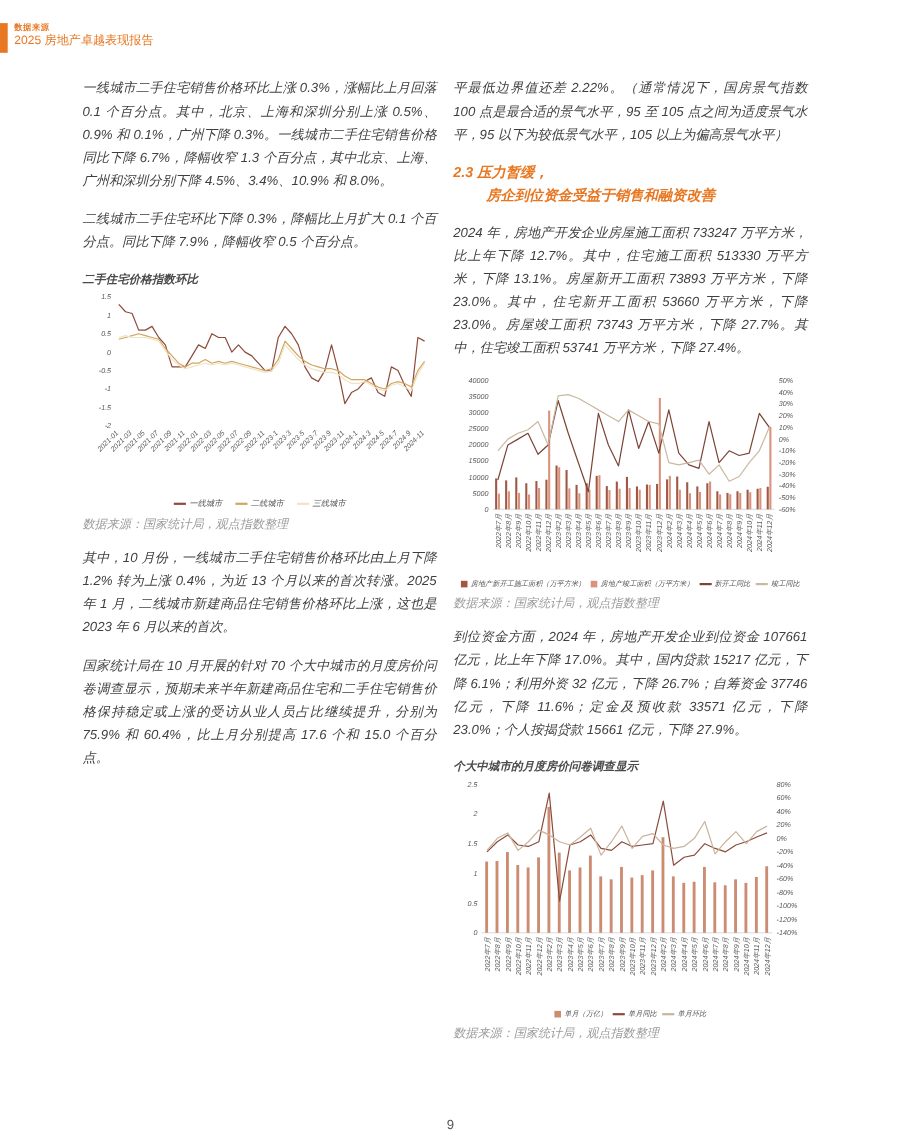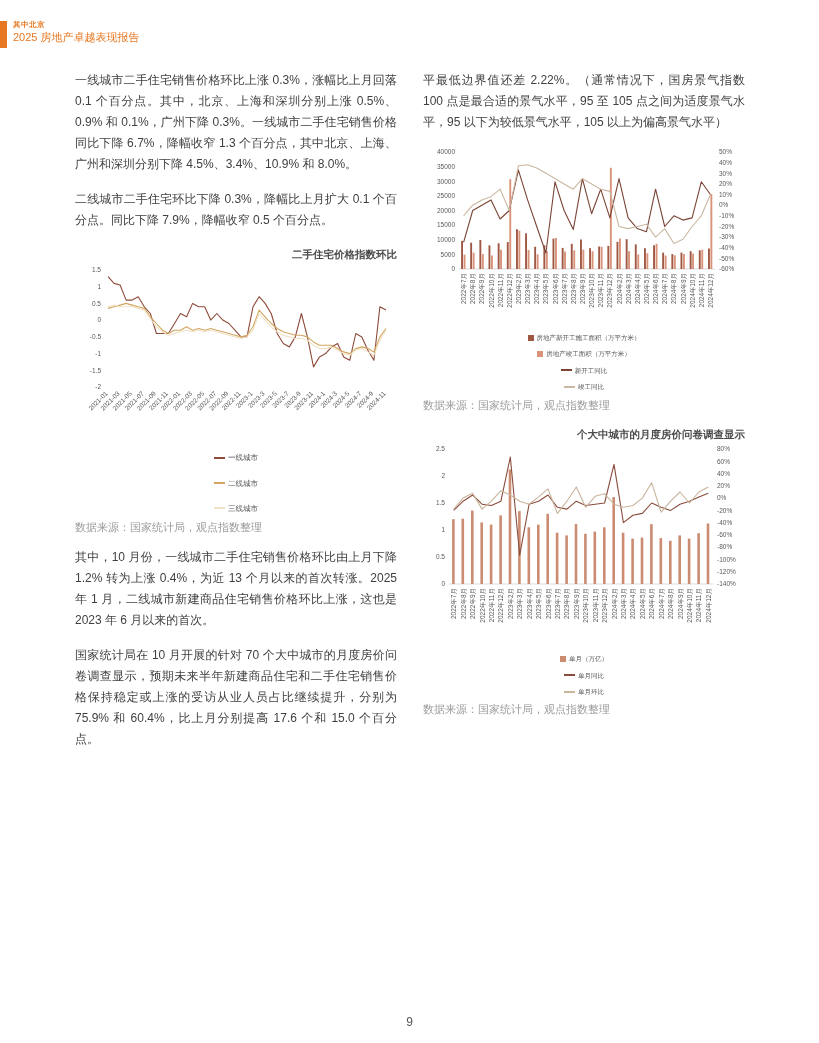--- a/index.html
+++ b/index.html
@@ -5,47 +5,47 @@
   html,body{margin:0;padding:0;background:#ffffff;}
   .page{position:relative;width:819px;height:1043px;background:#fff;overflow:hidden;
         font-family:"Liberation Sans","DejaVu Sans",sans-serif;color:#3f3f3f;}
   
   .brand{position:absolute;top:20px;left:0;}
   .brand-bar{position:absolute;left:0;top:1px;width:7px;height:27px;background:#E87722;}
   .brand-text{margin-left:13px;}
   .brand-small{font-size:7.5px;font-weight:bold;color:#E87722;letter-spacing:.5px;line-height:1.3;}
   .brand-title{font-size:11px;font-weight:normal;color:#E87722;line-height:1.3;}
   
-  .columns{position:absolute;left:75px;top:70px;width:670px;display:flex;gap:26px;}
+  .columns{position:absolute;left:75px;top:70px;width:670px;display:flex;gap:15px;font-style:italic;}
   .col{width:322px;font-size:12px;line-height:1.75;text-align:justify;}
   .col p{margin:0 0 14px 0;}
   .section-heading{color:#E87722;font-weight:bold;font-size:13px;line-height:1.6;margin:14px 0 12px 0;}
   .section-heading .l2{display:block;padding-left:30px;}
   
   .chart-block{margin:2px 0 10px 0;}
-  .chart-title{text-align:right;font-weight:bold;font-size:10.5px;color:#4a4a4a;margin:0 0 1px 0;}
-  .legend{display:flex;justify-content:center;align-items:center;gap:12px;font-size:7.5px;color:#555;flex-wrap:nowrap;white-space:nowrap;flex-direction:column;}
+  .chart-title{text-align:left;font-weight:bold;font-size:10.5px;color:#4a4a4a;margin:0 0 1px 0;}
+  .legend{display:flex;justify-content:center;align-items:center;gap:12px;font-size:7.5px;color:#555;flex-wrap:nowrap;white-space:nowrap;}
   .legend.small{font-size:6.5px;gap:5px;}
   .lg-item{display:inline-flex;align-items:center;}
   .lg-mark{display:inline-block;margin-right:3px;}
   .lg-mark.line{width:11px;height:2px;}
   .lg-mark.bar{width:6px;height:6px;}
   .source{text-align:left;font-size:11px;color:#9b9b9b;margin-top:3px;}
   .tk{font-size:6.5px;fill:#595959;font-family:"Liberation Sans","DejaVu Sans",sans-serif;}
   .page-number{position:absolute;bottom:14px;left:0;right:0;text-align:center;font-size:12px;color:#555;}
 </style>
 </head>
 <body>
 
 <div class="page">
 
   <div class="brand">
     <div class="brand-bar"></div>
     <div class="brand-text">
-      <div class="brand-small">其中北京</div>
+      <div class="brand-small">数据来源</div>
       <div class="brand-title">2025 房地产卓越表现报告</div>
     </div>
   </div>
 
   <div class="columns">
 
     <div class="col">
       <p>一线城市二手住宅销售价格环比上涨 0.3%，涨幅比上月回落 0.1 个百分点。其中，北京、上海和深圳分别上涨 0.5%、0.9% 和 0.1%，广州下降 0.3%。一线城市二手住宅销售价格同比下降 6.7%，降幅收窄 1.3 个百分点，其中北京、上海、广州和深圳分别下降 4.5%、3.4%、10.9% 和 8.0%。</p>
       <p>二线城市二手住宅环比下降 0.3%，降幅比上月扩大 0.1 个百分点。同比下降 7.9%，降幅收窄 0.5 个百分点。</p>
 
@@ -96,21 +96,26 @@
         <div class="source">数据来源：国家统计局，观点指数整理</div>
       </div>
 
       <p>其中，10 月份，一线城市二手住宅销售价格环比由上月下降 1.2% 转为上涨 0.4%，为近 13 个月以来的首次转涨。2025 年 1 月，二线城市新建商品住宅销售价格环比上涨，这也是 2023 年 6 月以来的首次。</p>
       <p>国家统计局在 10 月开展的针对 70 个大中城市的月度房价问卷调查显示，预期未来半年新建商品住宅和二手住宅销售价格保持稳定或上涨的受访从业人员占比继续提升，分别为 75.9% 和 60.4%，比上月分别提高 17.6 个和 15.0 个百分点。</p>
     </div>
 
     <div class="col">
       <p>平最低边界值还差 2.22%。（通常情况下，国房景气指数 100 点是最合适的景气水平，95 至 105 点之间为适度景气水平，95 以下为较低景气水平，105 以上为偏高景气水平）</p>
 
-
+      <div class="section-heading">
+        <span>2.3 压力暂缓，</span>
+        <span class="l2">房企到位资金受益于销售和融资改善</span>
+      </div>
+
+      <p>2024 年，房地产开发企业房屋施工面积 733247 万平方米，比上年下降 12.7%。其中，住宅施工面积 513330 万平方米，下降 13.1%。房屋新开工面积 73893 万平方米，下降 23.0%。其中，住宅新开工面积 53660 万平方米，下降 23.0%。房屋竣工面积 73743 万平方米，下降 27.7%。其中，住宅竣工面积 53741 万平方米，下降 27.4%。</p>
 
       <div class="chart-block">
         <div><svg xmlns="http://www.w3.org/2000/svg" width="322" height="178">
               <text class="tk" x="32" y="7.2" text-anchor="end">40000</text>
               <text class="tk" x="32" y="21.8" text-anchor="end">35000</text>
               <text class="tk" x="32" y="36.5" text-anchor="end">30000</text>
               <text class="tk" x="32" y="51.1" text-anchor="end">25000</text>
               <text class="tk" x="32" y="65.7" text-anchor="end">20000</text>
               <text class="tk" x="32" y="80.3" text-anchor="end">15000</text>
               <text class="tk" x="32" y="95.0" text-anchor="end">10000</text>
@@ -218,20 +223,21 @@
             </svg></div>
         <div class="legend small">
             <span class="lg-item"><span class="lg-mark bar" style="background:#A05845"></span>房地产新开工施工面积（万平方米）</span>
             <span class="lg-item"><span class="lg-mark bar" style="background:#D9937A"></span>房地产竣工面积（万平方米）</span>
             <span class="lg-item"><span class="lg-mark line" style="background:#7B4436"></span>新开工同比</span>
             <span class="lg-item"><span class="lg-mark line" style="background:#CBB8A2"></span>竣工同比</span>
           </div>
         <div class="source">数据来源：国家统计局，观点指数整理</div>
       </div>
 
+      <p>到位资金方面，2024 年，房地产开发企业到位资金 107661 亿元，比上年下降 17.0%。其中，国内贷款 15217 亿元，下降 6.1%；利用外资 32 亿元，下降 26.7%；自筹资金 37746 亿元，下降 11.6%；定金及预收款 33571 亿元，下降 23.0%；个人按揭贷款 15661 亿元，下降 27.9%。</p>
 
       <div class="chart-block">
         <div class="chart-title">个大中城市的月度房价问卷调查显示</div>
         <div><svg xmlns="http://www.w3.org/2000/svg" width="322" height="202">
               <text class="tk" x="22" y="7.2" text-anchor="end">2.5</text>
               <text class="tk" x="22" y="34.2" text-anchor="end">2</text>
               <text class="tk" x="22" y="61.2" text-anchor="end">1.5</text>
               <text class="tk" x="22" y="88.2" text-anchor="end">1</text>
               <text class="tk" x="22" y="115.2" text-anchor="end">0.5</text>
               <text class="tk" x="22" y="142.2" text-anchor="end">0</text>

